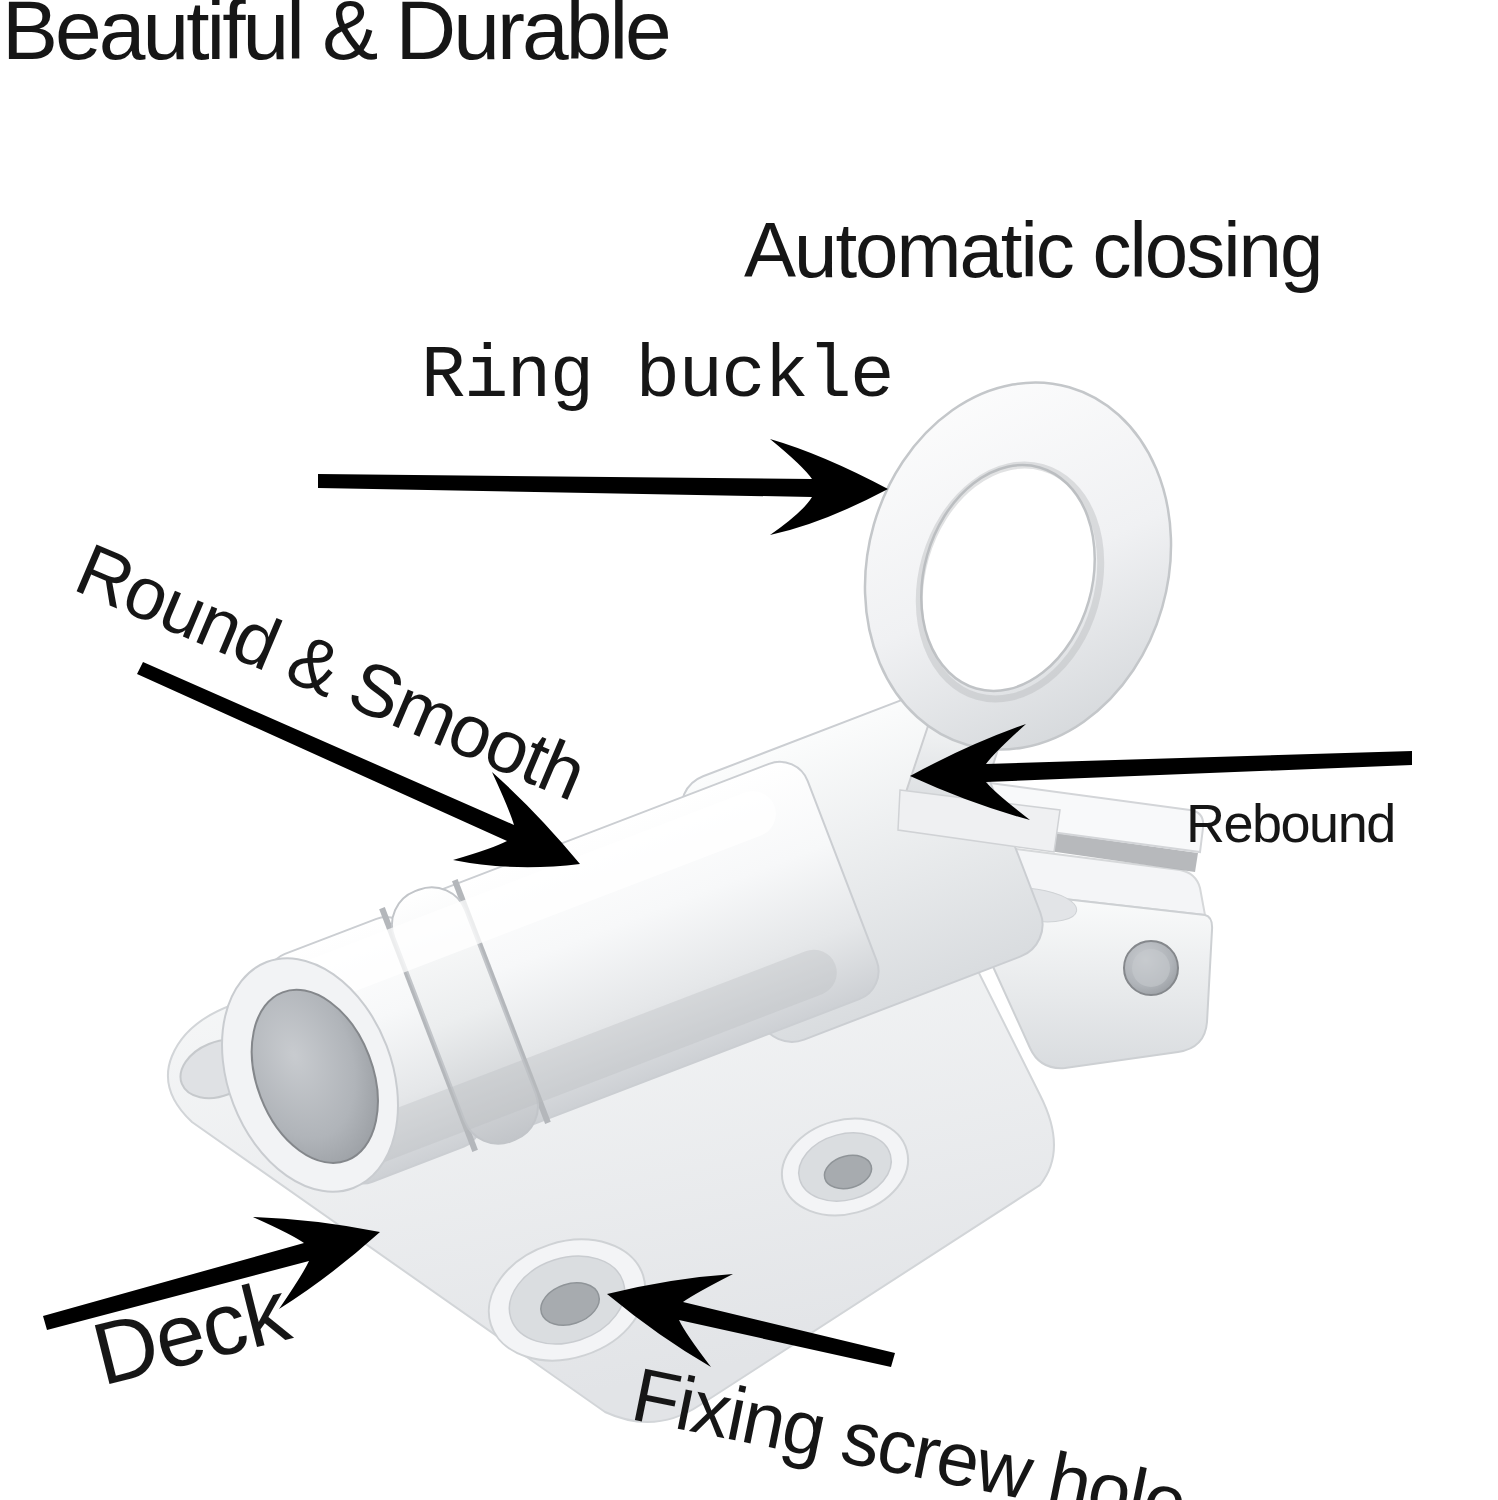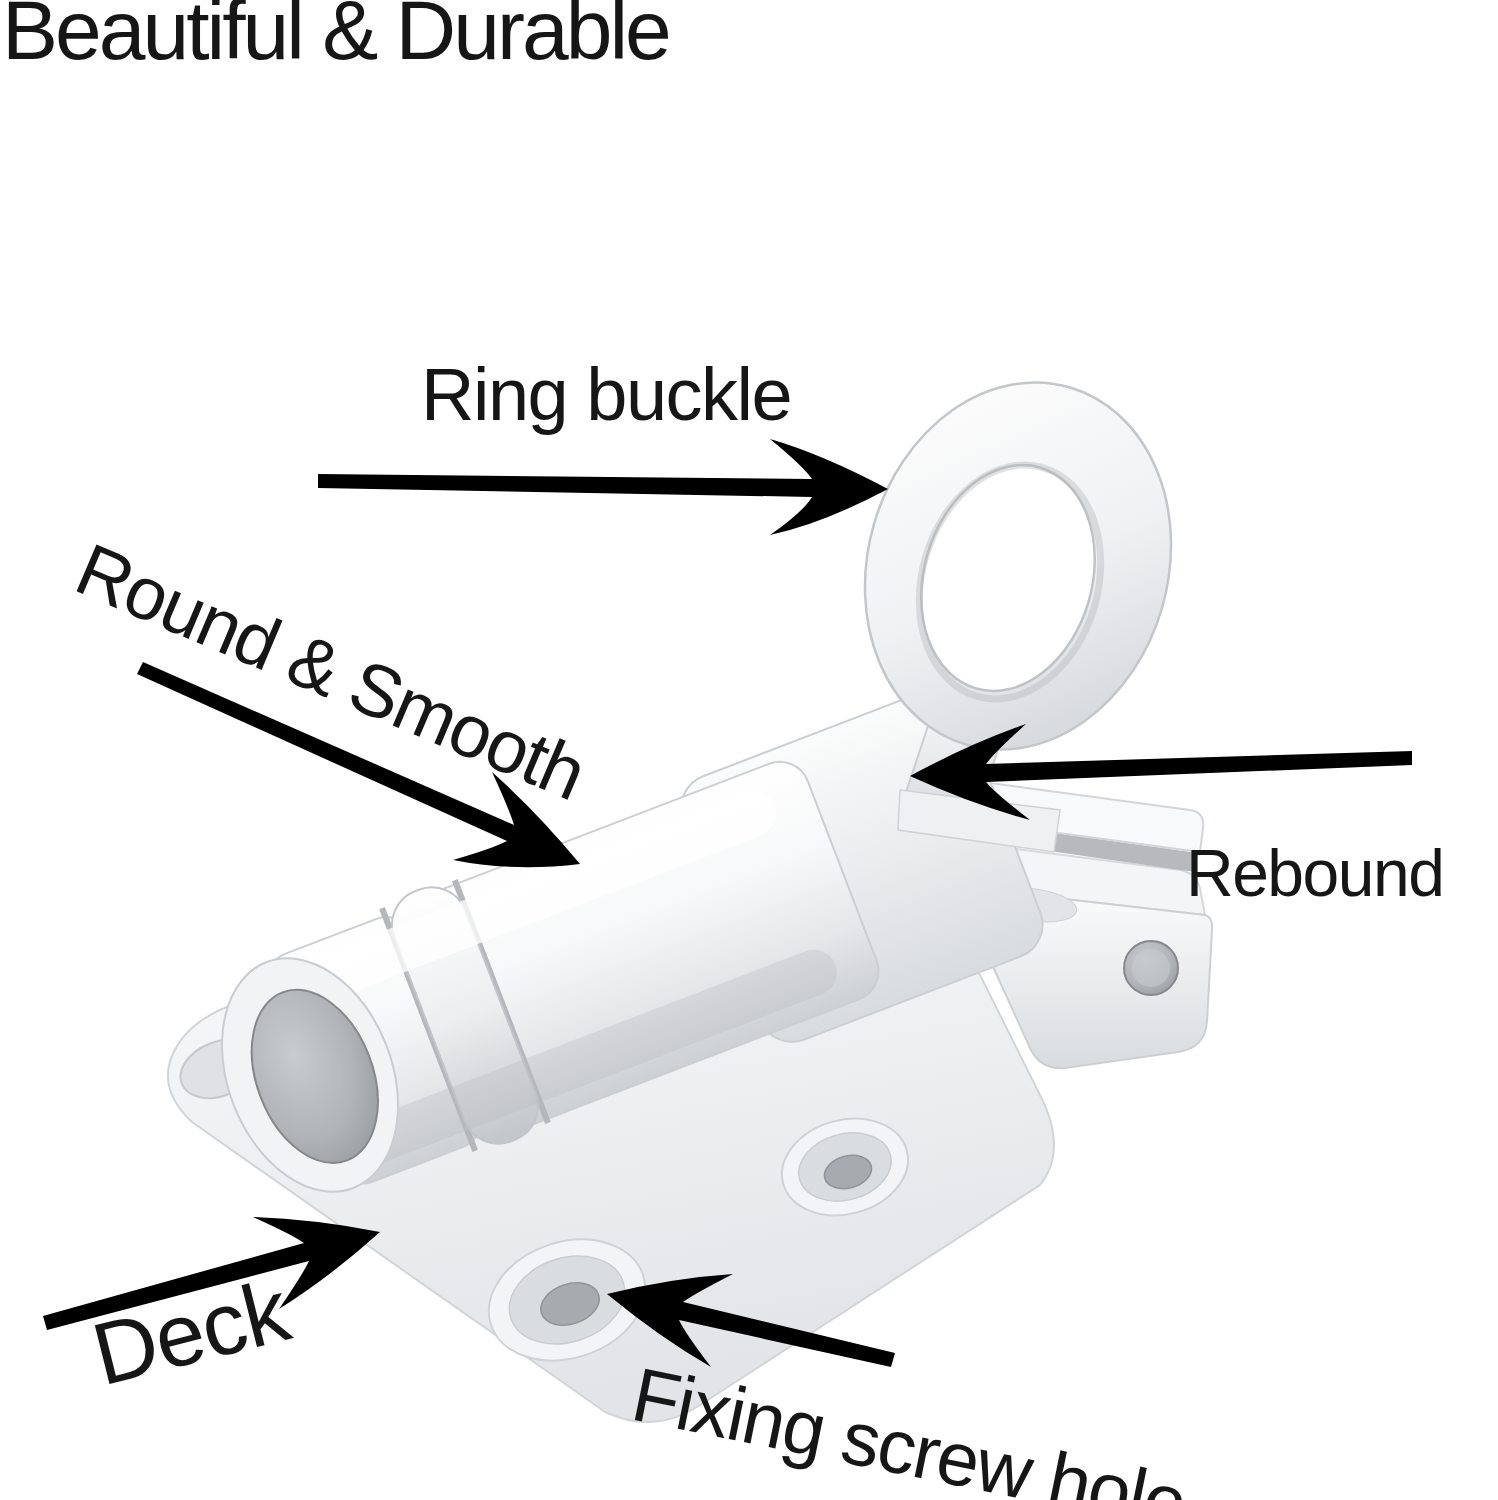--- a/index.html
+++ b/index.html
@@ -16,23 +16,23 @@
     position:absolute;
     line-height:1.05;
     white-space:nowrap;
     font-weight:400;
     color:#161616;
     transform-origin:left top;
   }
   .headline{left:2px;top:-14px;font-size:84px;letter-spacing:-3px;}
   .tag1{left:856px;top:92px;font-size:78px;letter-spacing:-2px;}
   .tag2{left:744px;top:210px;font-size:78px;letter-spacing:-2px;}
-  .ringbuckle{left:421px;top:356px;font-size:74px;letter-spacing:-1.5px;}
+  .ringbuckle{left:421px;top:338px;font-size:74px;letter-spacing:-1.5px;font-family:Liberation Mono, monospace;}
   .roundsmooth{left:96px;top:530px;font-size:74px;letter-spacing:-1.5px;transform:rotate(23deg);}
-  .rebound{left:1186px;top:795px;font-size:66px;letter-spacing:-1.5px;margin-top:44px;}
+  .rebound{left:1186px;top:795px;font-size:54px;letter-spacing:-1.5px;}
   .deck{left:84px;top:1312px;font-size:88px;letter-spacing:-1px;transform:rotate(-14deg);}
   .fixing{left:642px;top:1354px;font-size:76px;letter-spacing:-1.5px;transform:rotate(11.5deg);}
 </style>
 </head>
 <body>
 
 <div class="stage">
 
   <svg width="1498" height="1500" viewBox="0 0 1498 1500">
     <defs>
@@ -126,19 +126,20 @@
       <path d="M 910,776 Q 969,744 1026,724 Q 994,753 986,764 L 1412,751 L 1412,765
            L 986,782 Q 995,793 1030,820 Q 971,804 910,776 Z"></path>
       <path d="M 380,1232 Q 330,1277 279,1309 Q 303,1274 309,1261 L 47,1330 L 43,1316
            L 304,1243 Q 293,1235 253,1217 Q 314,1219 380,1232 Z"></path>
       <path d="M 607,1294 Q 672,1278 733,1274 Q 694,1294 683,1302 L 895,1353 L 891,1367
            L 679,1320 Q 685,1333 711,1367 Q 659,1337 607,1294 Z"></path>
     </g>
   </svg>
 
   <div class="lbl headline">Beautiful &amp; Durable</div>
+  <div class="lbl tag2">Automatic closing</div>
 
   <div class="lbl ringbuckle">Ring buckle</div>
   <div class="lbl roundsmooth">Round &amp; Smooth</div>
   <div class="lbl rebound">Rebound</div>
   <div class="lbl deck">Deck</div>
   <div class="lbl fixing">Fixing screw hole</div>
 </div>
 
 </body></html>

